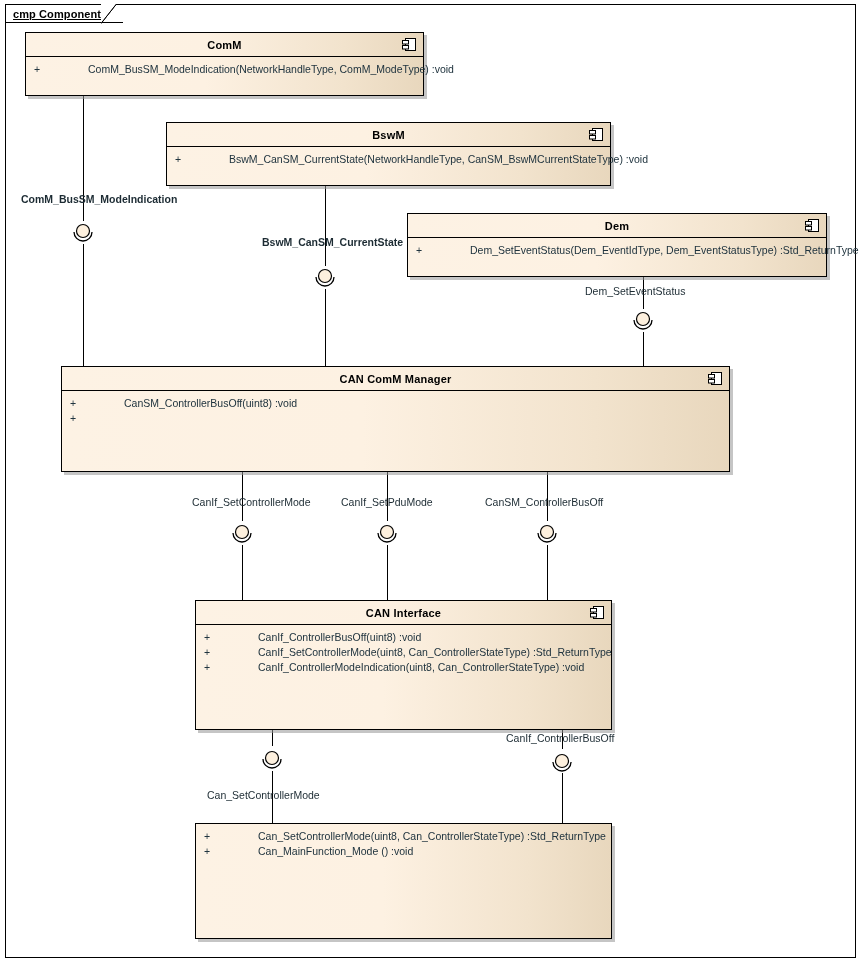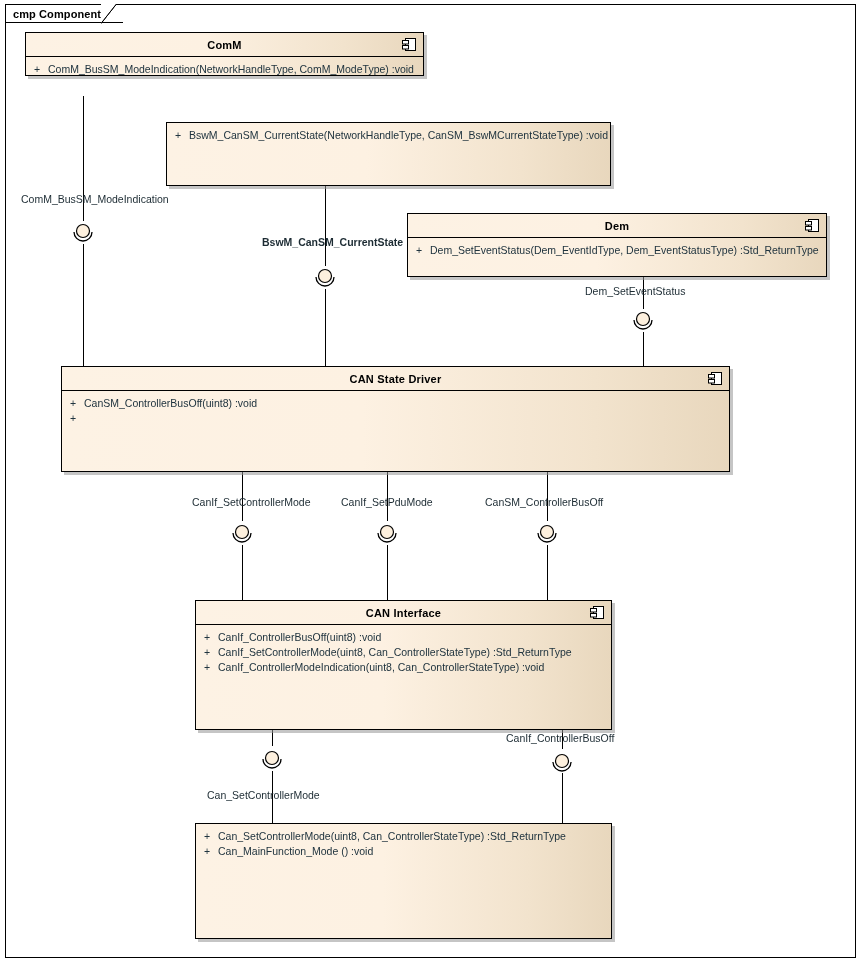--- a/index.html
+++ b/index.html
@@ -43,20 +43,21 @@
     border-top: 1px solid #000;
     border-bottom: 1px solid #000;
     padding: 0 22px 0 7px;
     display: flex;
     align-items: center;
     font-size: 11px;
     font-weight: bold;
     color: #000;
     letter-spacing: 0.1px;
     white-space: nowrap;
+    text-decoration: underline;
   }
   .frame-tab-cut {
     position: absolute;
     top: 4px;
     height: 20px;
     width: 16px;
     overflow: hidden;
   }
   .frame-tab-cut svg { display: block; }
 
@@ -90,21 +91,21 @@
     color: #20343f;
     line-height: 15px;
     white-space: nowrap;
   }
   .op-vis {
     width: 22px;
     text-align: center;
     flex: 0 0 22px;
     color: #20343f;
   }
-  .op-sig { color: #20343f; }
+  .op-sig { color: #20343f; margin-left: 40px; }
 
   
   .comp-icon {
     position: absolute;
     right: 6px;
     top: 4px;
     width: 15px;
     height: 15px;
   }
   .comp-icon svg { display: block; }
@@ -165,40 +166,50 @@
 
   <div class="vline" style="left:547px; top:472px; height:49px;"></div>
   <div class="vline" style="left:547px; top:545px; height:55px;"></div>
 
   <div class="vline" style="left:272px; top:700px; height:46px;"></div>
   <div class="vline" style="left:272px; top:771px; height:52px;"></div>
 
   <div class="vline" style="left:562px; top:700px; height:49px;"></div>
   <div class="vline" style="left:562px; top:773px; height:50px;"></div>
 
-  <div class="component" style="left:25px; top:32px; width:399px; height:44px;">
+  <div class="component" style="left:25px; top:32px; width:399px; height:64px;">
     <div class="comp-header">
       <span>ComM</span>
       <span class="comp-icon">
         <svg width="15" height="15" viewBox="0 0 15 15">
           <rect x="3.5" y="1.5" width="10" height="12" fill="#ffffff" stroke="#000" stroke-width="1"></rect>
           <rect x="0.5" y="3.5" width="6" height="3.5" fill="#ffffff" stroke="#000" stroke-width="1"></rect>
           <rect x="0.5" y="8.5" width="6" height="3.5" fill="#ffffff" stroke="#000" stroke-width="1"></rect>
         </svg>
       </span>
     </div>
     <div class="comp-body">
       <div class="op-row">
         <span class="op-vis">+</span>
         <span class="op-sig">ComM_BusSM_ModeIndication(NetworkHandleType, ComM_ModeType)  :void</span>
       </div>
     </div>
   </div>
 
   <div class="component" style="left:166px; top:122px; width:445px; height:64px;">
+    <div class="comp-header">
+      <span>BswM</span>
+      <span class="comp-icon">
+        <svg width="15" height="15" viewBox="0 0 15 15">
+          <rect x="3.5" y="1.5" width="10" height="12" fill="#ffffff" stroke="#000" stroke-width="1"></rect>
+          <rect x="0.5" y="3.5" width="6" height="3.5" fill="#ffffff" stroke="#000" stroke-width="1"></rect>
+          <rect x="0.5" y="8.5" width="6" height="3.5" fill="#ffffff" stroke="#000" stroke-width="1"></rect>
+        </svg>
+      </span>
+    </div>
     <div class="comp-body">
       <div class="op-row">
         <span class="op-vis">+</span>
         <span class="op-sig">BswM_CanSM_CurrentState(NetworkHandleType, CanSM_BswMCurrentStateType)  :void</span>
       </div>
     </div>
   </div>
 
   <div class="component" style="left:407px; top:213px; width:420px; height:64px;">
     <div class="comp-header">
@@ -214,21 +225,21 @@
     <div class="comp-body">
       <div class="op-row">
         <span class="op-vis">+</span>
         <span class="op-sig">Dem_SetEventStatus(Dem_EventIdType, Dem_EventStatusType)  :Std_ReturnType</span>
       </div>
     </div>
   </div>
 
   <div class="component" style="left:61px; top:366px; width:669px; height:106px;">
     <div class="comp-header">
-      <span>CAN State Driver</span>
+      <span>CAN ComM Manager</span>
       <span class="comp-icon">
         <svg width="15" height="15" viewBox="0 0 15 15">
           <rect x="3.5" y="1.5" width="10" height="12" fill="#ffffff" stroke="#000" stroke-width="1"></rect>
           <rect x="0.5" y="3.5" width="6" height="3.5" fill="#ffffff" stroke="#000" stroke-width="1"></rect>
           <rect x="0.5" y="8.5" width="6" height="3.5" fill="#ffffff" stroke="#000" stroke-width="1"></rect>
         </svg>
       </span>
     </div>
     <div class="comp-body">
       <div class="op-row">
@@ -280,21 +291,21 @@
       </div>
     </div>
   </div>
 
   <div class="iface" style="left:70px; top:219px;">
     <svg width="26" height="26" viewBox="0 0 26 26">
       <path d="M4,13 A9,9 0 0 0 22,13" fill="none" stroke="#000" stroke-width="1.3"></path>
       <circle cx="13" cy="12" r="6.5" fill="#fdf0de" stroke="#000" stroke-width="1.2"></circle>
     </svg>
   </div>
-  <div class="iface-label" style="left:21px; top:193px;">ComM_BusSM_ModeIndication</div>
+  <div class="iface-label" style="left:21px; top:193px;font-weight:bold;">ComM_BusSM_ModeIndication</div>
 
   <div class="iface" style="left:312px; top:264px;">
     <svg width="26" height="26" viewBox="0 0 26 26">
       <path d="M4,13 A9,9 0 0 0 22,13" fill="none" stroke="#000" stroke-width="1.3"></path>
       <circle cx="13" cy="12" r="6.5" fill="#fdf0de" stroke="#000" stroke-width="1.2"></circle>
     </svg>
   </div>
   <div class="iface-label" style="left:262px; top:236px;font-weight:bold;">BswM_CanSM_CurrentState</div>
 
   <div class="iface" style="left:630px; top:307px;">

